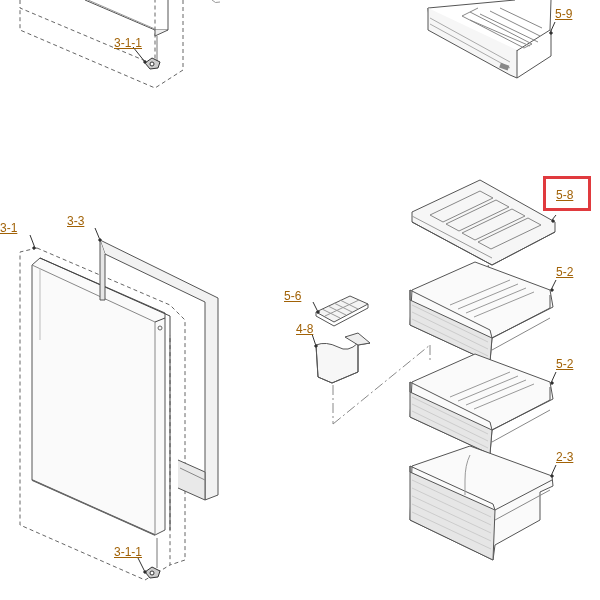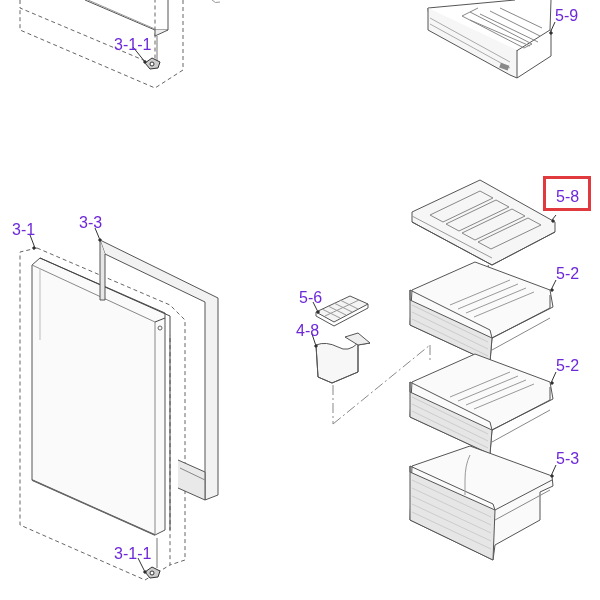--- a/index.html
+++ b/index.html
@@ -1,18 +1,18 @@
 <!DOCTYPE html>
 <html><head>
 <meta charset="utf-8">
 <style>
   html, body { margin: 0; padding: 0; background: #ffffff; }
   body { width: 600px; height: 600px; overflow: hidden; position: relative; font-family: "Liberation Sans", sans-serif; }
   #canvas { position: absolute; left: 0; top: 0; width: 600px; height: 600px; }
-  .lbl { position: absolute; font-size: 16px; color: #6d28d9; line-height: 1; white-space: nowrap; font-family: "Liberation Sans", sans-serif; }
+  .lbl { position: absolute; font-size: 12px; color: #a16207; line-height: 1; white-space: nowrap; font-family: "Liberation Sans", sans-serif; text-decoration: underline; }
   .hl-box { position: absolute; border: 3px solid #e03a3e; box-sizing: border-box; }
 </style>
 </head>
 <body>
 
 <svg id="canvas" viewBox="0 0 600 600" xmlns="http://www.w3.org/2000/svg">
   <g fill="none" stroke="#555" stroke-width="1">
 
     <g>
       <path d="M20 0 L20 8 L155 65 L155 0" stroke="#666" stroke-dasharray="4 3"></path>
@@ -184,20 +184,20 @@
       <line x1="551" y1="476" x2="556" y2="465" stroke="#333"></line>
       <circle cx="552" cy="476" r="1.3" fill="#000"></circle>
     </g>
   </g>
 </svg>
 
 <div class="lbl" style="left:114px;top:37px">3-1-1</div>
 <div class="lbl" style="left:555px;top:8px">5-9</div>
 <div class="hl-box" style="left:543px;top:176px;width:48px;height:35px"></div>
 <div class="lbl" style="left:556px;top:189px">5-8</div>
-<div class="lbl" style="left:12px;top:222px">3-1</div>
-<div class="lbl" style="left:79px;top:215px">3-3</div>
-<div class="lbl" style="left:299px;top:290px">5-6</div>
+<div class="lbl" style="left:0;top:222px">3-1</div>
+<div class="lbl" style="left:67px;top:215px">3-3</div>
+<div class="lbl" style="left:284px;top:290px">5-6</div>
 <div class="lbl" style="left:296px;top:323px">4-8</div>
 <div class="lbl" style="left:556px;top:266px">5-2</div>
 <div class="lbl" style="left:556px;top:358px">5-2</div>
-<div class="lbl" style="left:556px;top:451px">5-3</div>
+<div class="lbl" style="left:556px;top:451px">2-3</div>
 <div class="lbl" style="left:114px;top:546px">3-1-1</div>
 
 </body></html>

